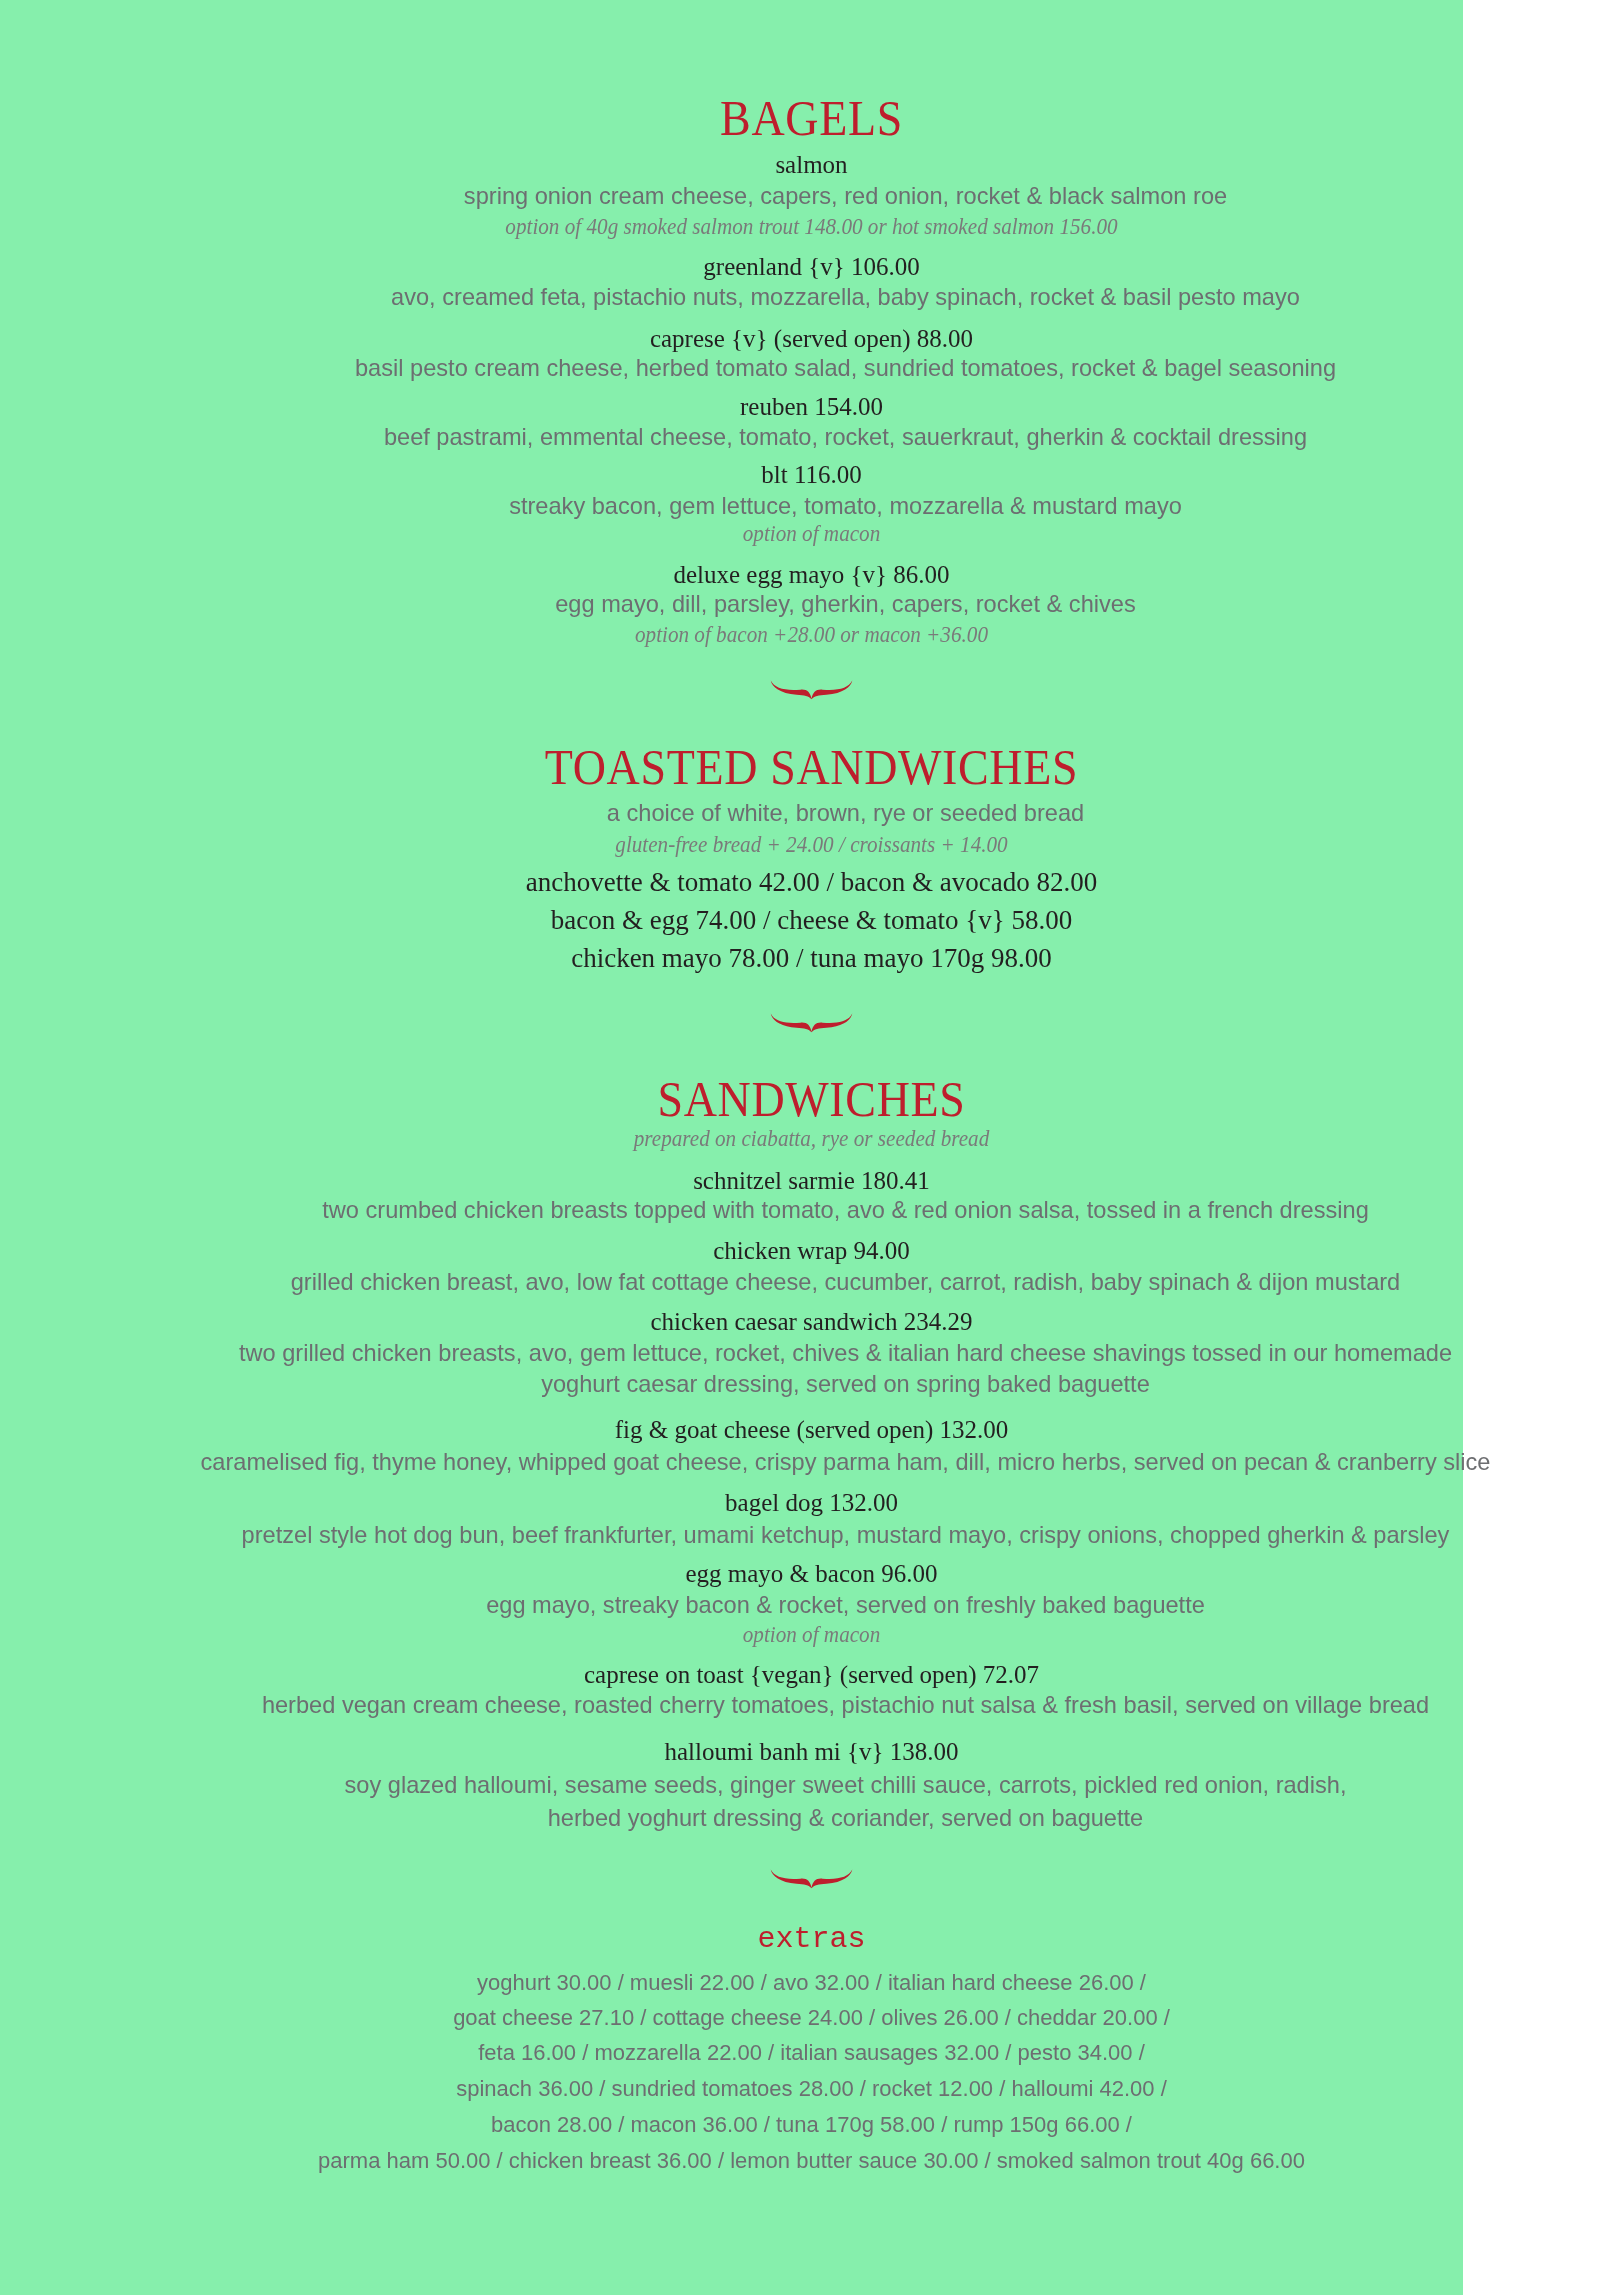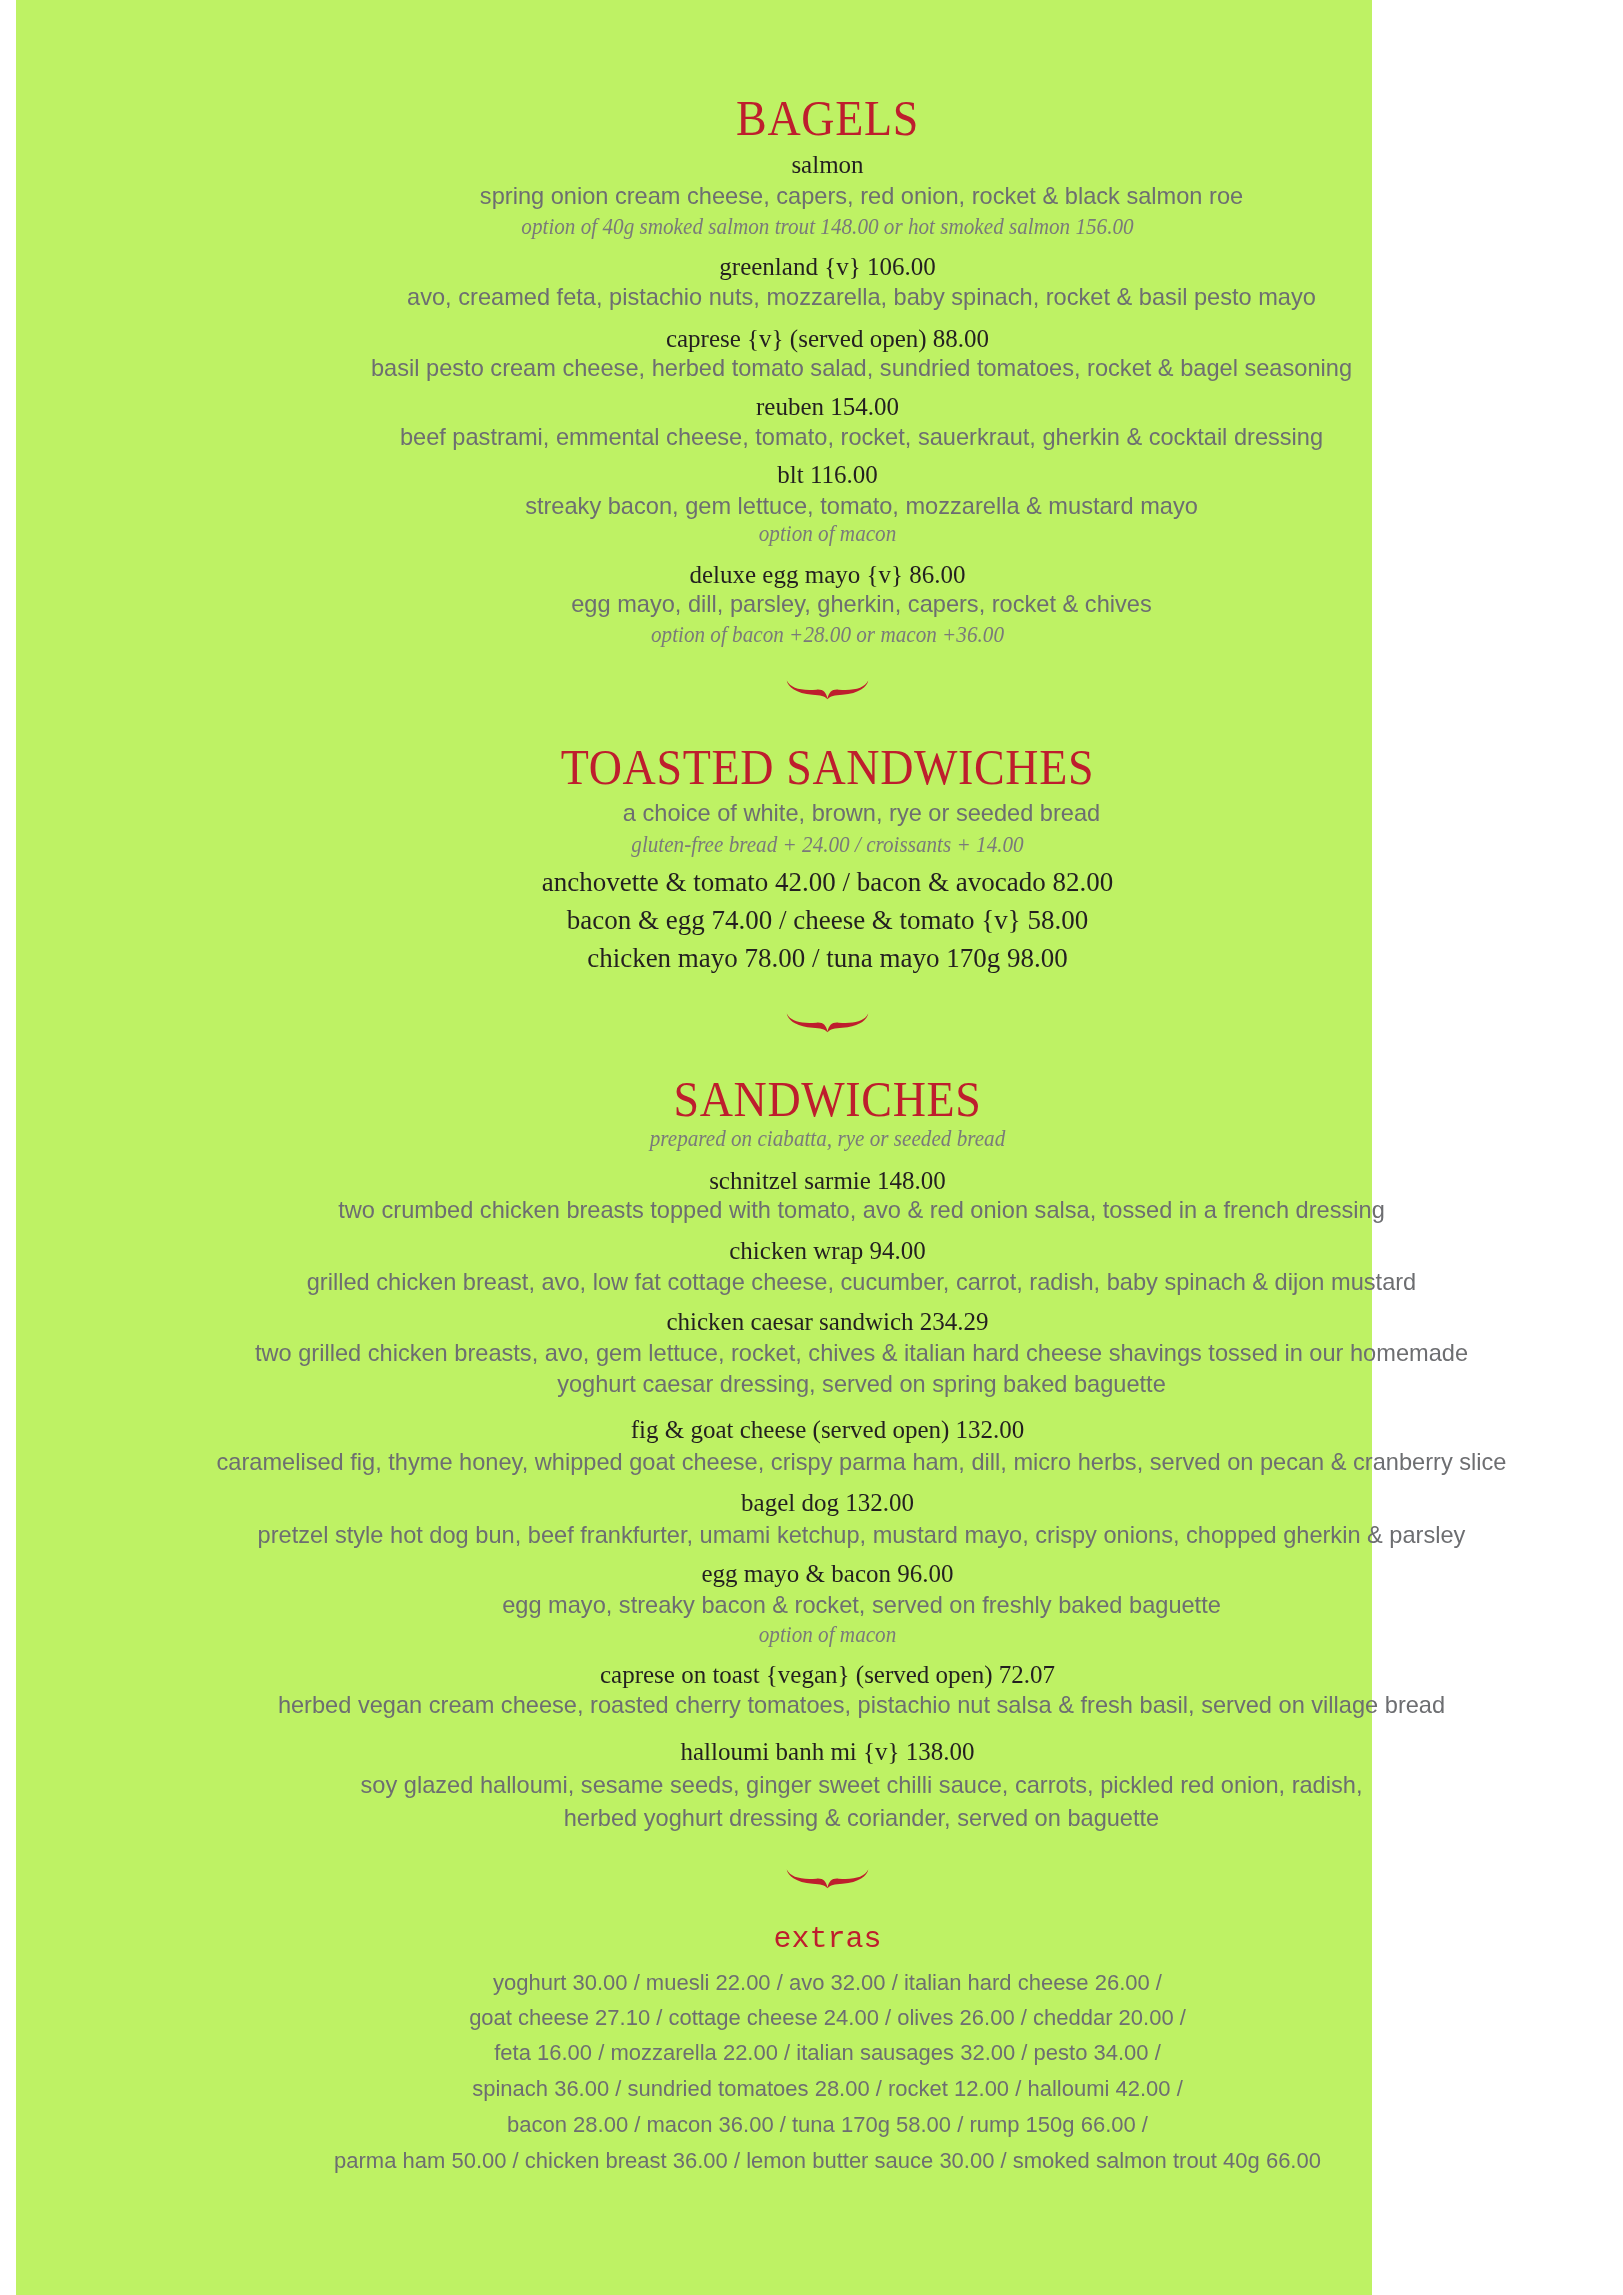--- a/index.html
+++ b/index.html
@@ -1,17 +1,17 @@
 <!DOCTYPE html>
 <html style="font-size:10.5px"><head>
 <meta charset="utf-8">
 <style>
   html, body { margin: 0; padding: 0; background: #ffffff; }
   body { width: 1623px; height: 2295px; position: relative; overflow: hidden; }
-  .page { position: absolute; left: 0; top: 0; width: 1356px; height: 2295px; background: #bef264; margin-left: 16px; }
+  .page { position: absolute; left: 0; top: 0; width: 1463px; height: 2295px; background: #86efac; }
   .line { position: absolute; left: 0; width: 1623px; text-align: center; white-space: nowrap; }
   .heading {
     font-family: "Liberation Serif", "DejaVu Serif", serif;
     color: #be1e2d; font-size: 50px; line-height: 52px; letter-spacing: 0.7px;
     transform: scaleX(0.92); transform-origin: center;
   }
   .item-name {
     font-family: "Liberation Serif", "DejaVu Serif", serif;
     color: #231f20; font-size: 25px; line-height: 30px;
   }
@@ -79,21 +79,21 @@
   </section>
 
   <svg class="ornament" style="top:1011px" viewBox="0 0 130 34">
     <path d="M2 4 C8 16, 24 20, 48 18 C58 17, 63 22, 65 32 C67 22, 72 17, 82 18 C106 20, 122 16, 128 4 C126 14, 114 24, 88 26 C76 27, 69 28, 65 33 C61 28, 54 27, 42 26 C16 24, 4 14, 2 4 Z" fill="#be1e2d"></path>
   </svg>
 
   <section>
     <div class="line heading" style="top:1073px">SANDWICHES</div>
     <div class="line option" style="top:1125px">prepared on ciabatta, rye or seeded bread</div>
 
-    <div class="line item-name" style="top:1166px">schnitzel sarmie 148.00</div>
+    <div class="line item-name" style="top:1166px">schnitzel sarmie 180.41</div>
     <div class="line desc" style="top:1196px">two crumbed chicken breasts topped with tomato, avo &amp; red onion salsa, tossed in a french dressing</div>
 
     <div class="line item-name" style="top:1236px">chicken wrap 94.00</div>
     <div class="line desc" style="top:1268px">grilled chicken breast, avo, low fat cottage cheese, cucumber, carrot, radish, baby spinach &amp; dijon mustard</div>
 
     <div class="line item-name" style="top:1307px">chicken caesar sandwich 234.29</div>
     <div class="line desc" style="top:1339px">two grilled chicken breasts, avo, gem lettuce, rocket, chives &amp; italian hard cheese shavings tossed in our homemade</div>
     <div class="line desc" style="top:1370px">yoghurt caesar dressing, served on spring baked baguette</div>
 
     <div class="line item-name" style="top:1415px">fig &amp; goat cheese (served open) 132.00</div>

